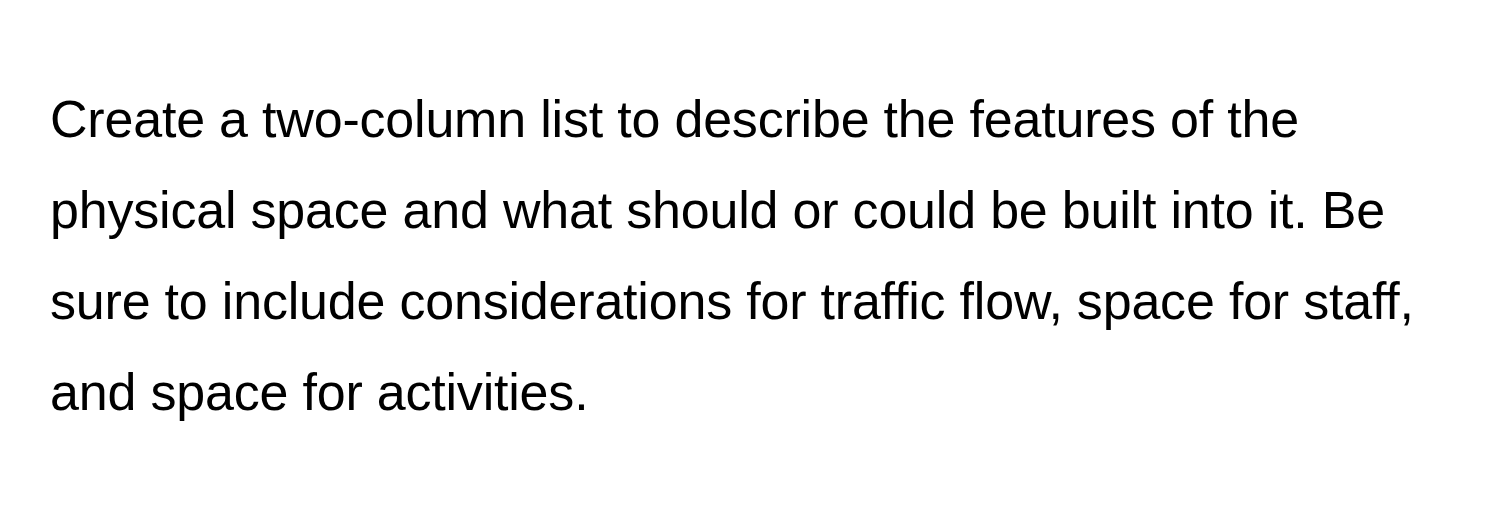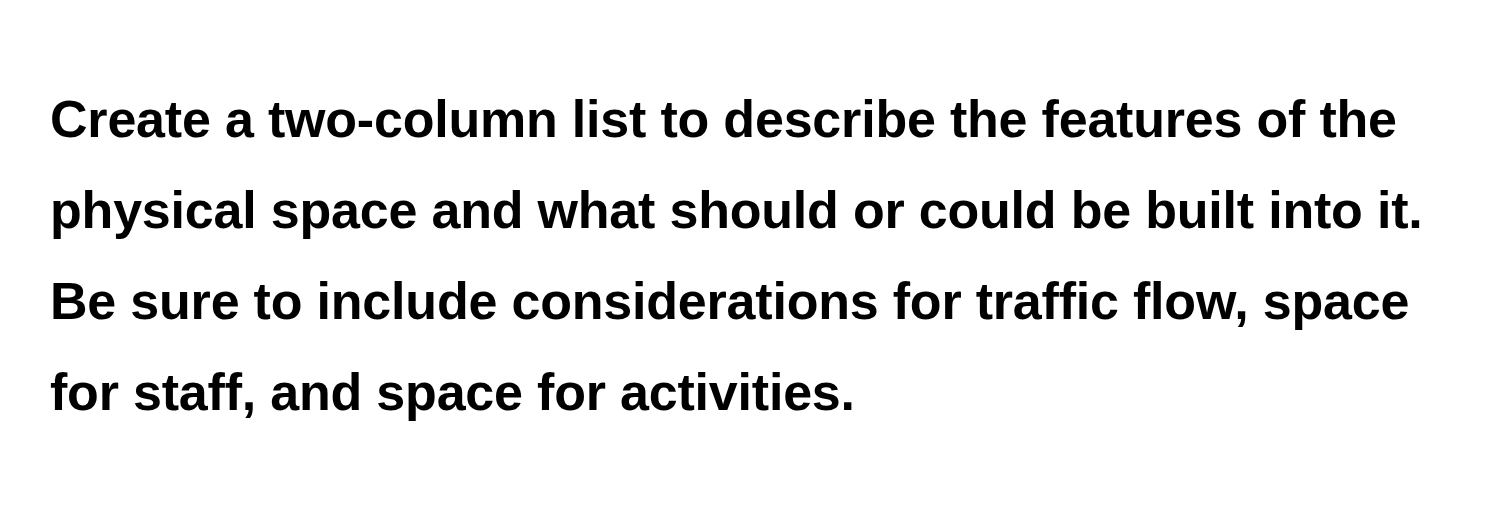--- a/index.html
+++ b/index.html
@@ -13,20 +13,20 @@
       background: #ffffff;
       font-family: -apple-system, BlinkMacSystemFont, "Segoe UI", Helvetica, Arial, sans-serif;
       display: flex;
       align-items: center;
       padding: 60px 50px;
     }
     .text-content {
       font-size: 52px;
       line-height: 1.75;
       color: #000000;
-      font-weight: 700;
+      font-weight: 400;
       letter-spacing: -0.2px;
     }
   </style>
 </head>
 <body>
 
 <div class="text-content">Create a two-column list to describe the features of the physical space and what should or could be built into it. Be sure to include considerations for traffic flow, space for staff, and space for activities.</div>
 
 </body></html>

